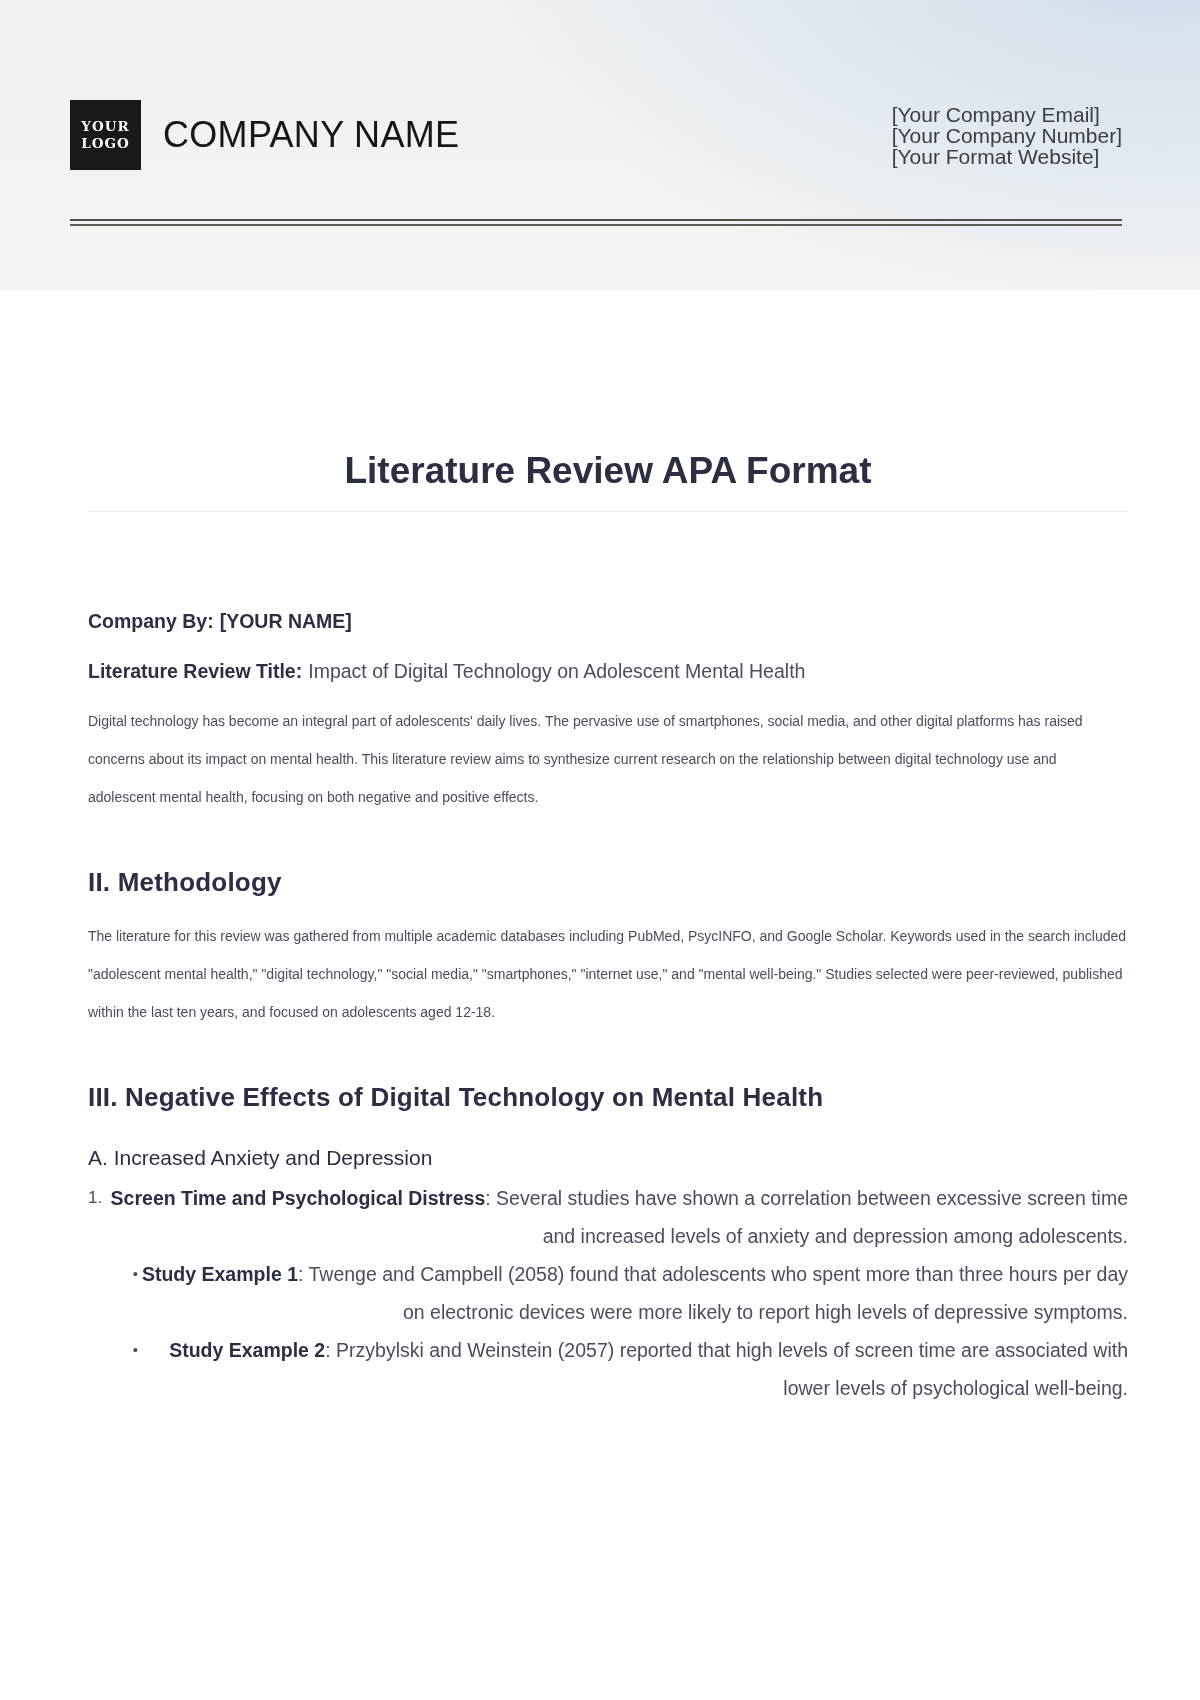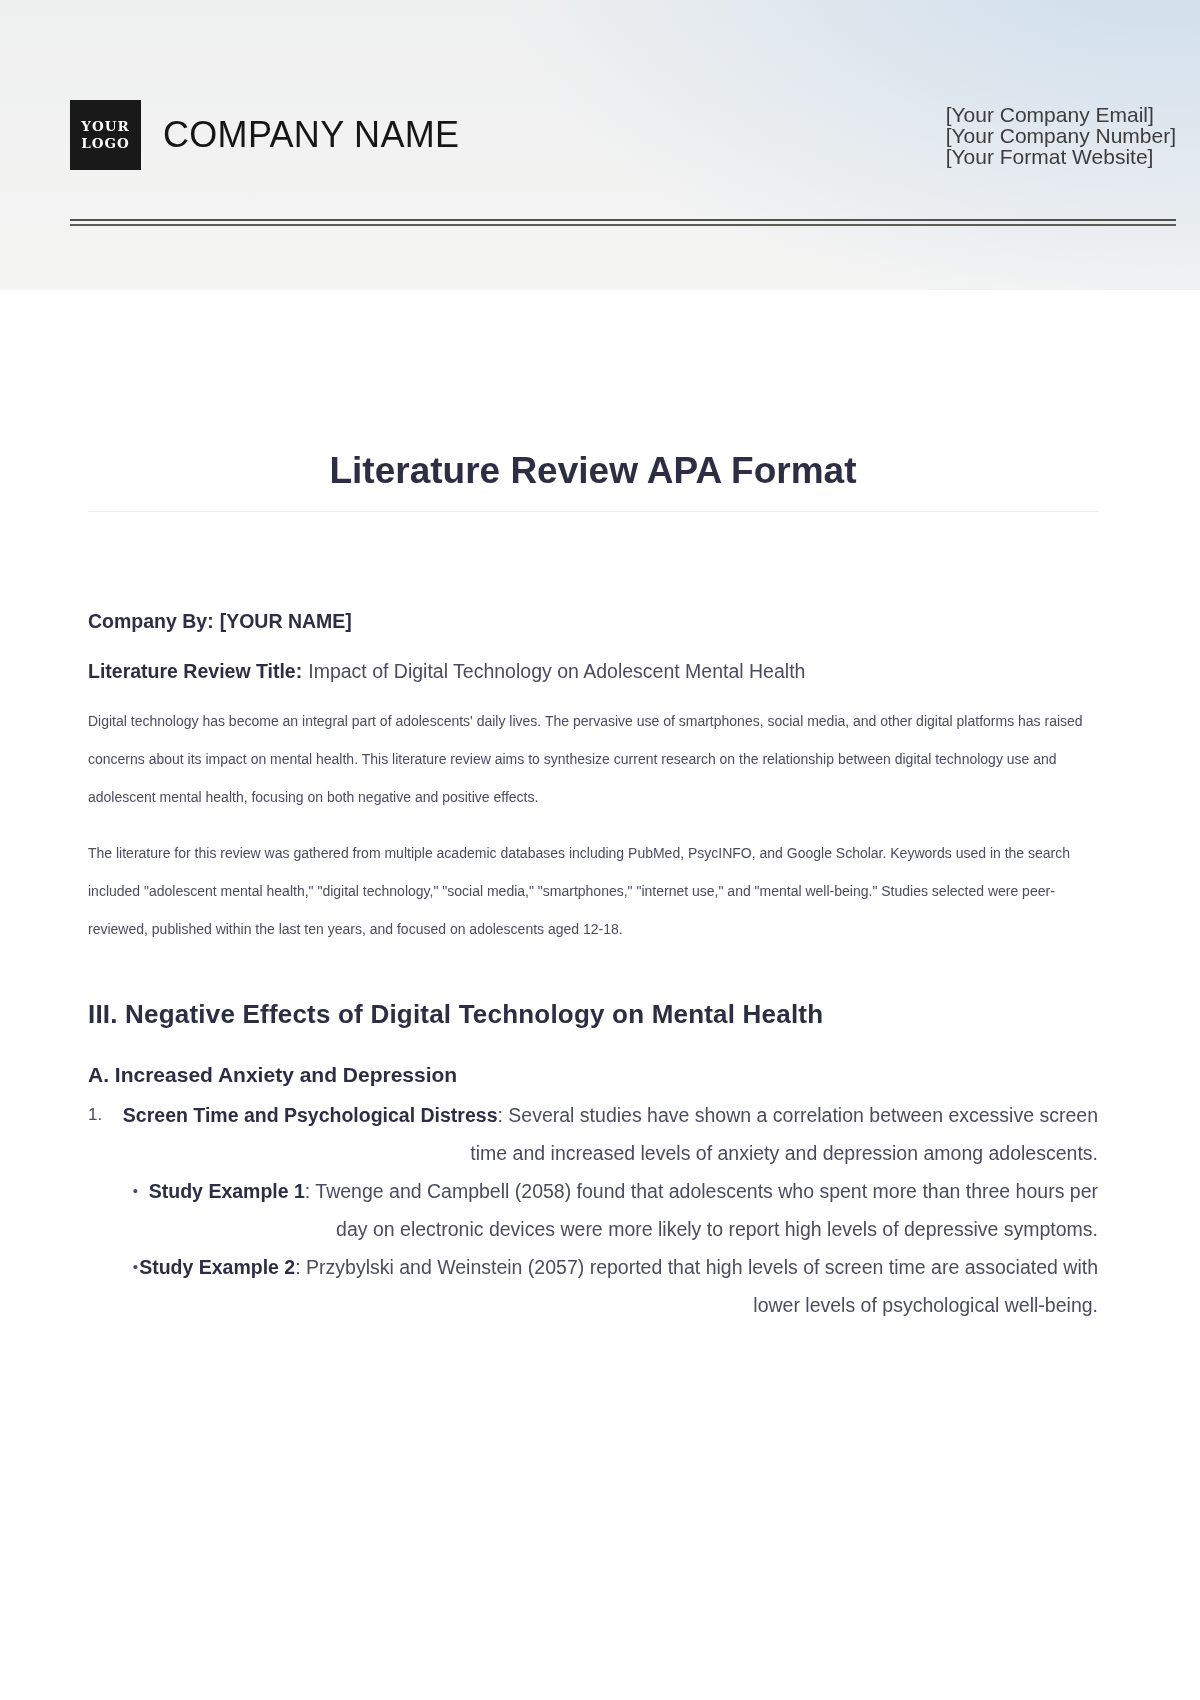--- a/index.html
+++ b/index.html
@@ -10,21 +10,21 @@
     overflow: hidden;
     background: #ffffff;
     font-family: "Liberation Sans", sans-serif;
   }
   .page { width: 1200px; height: 1700px; overflow: hidden; }
 
   
   .header {
     height: 290px;
     box-sizing: border-box;
-    padding: 100px 24px 0 70px;
+    padding: 100px 78px 0 70px;
     background:
       radial-gradient(ellipse 980px 560px at 1160px -60px, #cdddec 0%, rgba(205,221,236,0) 68%),
       linear-gradient(180deg, #eff0f0 0%, #f4f4f3 100%);
   }
   .header-row {
     display: flex;
     align-items: center;
     height: 70px;
   }
   .logo-box {
@@ -62,21 +62,21 @@
   .double-rule {
     margin-top: 49px;
     height: 3px;
     border-top: 2px solid #51514c;
     border-bottom: 2px solid #5d5d58;
   }
 
   
   .doc {
     box-sizing: border-box;
-    padding: 0 102px 0 88px; 
+    padding: 0 72px 0 88px; 
     color: #4b4c5e;
   }
   .doc-title {
     margin: 158px 0 0;
     text-align: center;
     font-size: 37px;
     line-height: 46px;
     font-weight: 700;
     color: #2d2e44;
   }
@@ -113,21 +113,21 @@
   }
   .para {
     margin: 18px 0 0;
     font-size: 14px;
     line-height: 38px;
   }
   .sub-heading {
     margin: 30px 0 8px;
     font-size: 21px;
     line-height: 27px;
-    font-weight: 700;
+    font-weight: 400;
     color: #2d2e44;
   }
   .num-list {
     list-style: none;
     margin: 8px 0 0;
     padding: 0;
     font-size: 19.5px;
     line-height: 38px;
   }
   .num-item { display: flex; }
@@ -182,20 +182,21 @@
 
     <p class="byline"><span class="inline-label">Company By:</span><span>[YOUR NAME]</span></p>
 
     <p class="review-line"><span class="inline-label">Literature Review Title:</span><span>Impact of Digital Technology on Adolescent Mental Health</span></p>
 
     <section>
       <p class="para">Digital technology has become an integral part of adolescents' daily lives. The pervasive use of smartphones, social media, and other digital platforms has raised concerns about its impact on mental health. This literature review aims to synthesize current research on the relationship between digital technology use and adolescent mental health, focusing on both negative and positive effects.</p>
     </section>
 
     <section>
+      <h2 class="section-heading">II. Methodology</h2>
       <p class="para">The literature for this review was gathered from multiple academic databases including PubMed, PsycINFO, and Google Scholar. Keywords used in the search included "adolescent mental health," "digital technology," "social media," "smartphones," "internet use," and "mental well-being." Studies selected were peer-reviewed, published within the last ten years, and focused on adolescents aged 12-18.</p>
     </section>
 
     <section>
       <h2 class="section-heading">III. Negative Effects of Digital Technology on Mental Health</h2>
       <h3 class="sub-heading">A. Increased Anxiety and Depression</h3>
 
       <ol class="num-list">
         <li class="num-item">
           <span class="num-marker">1.</span>

